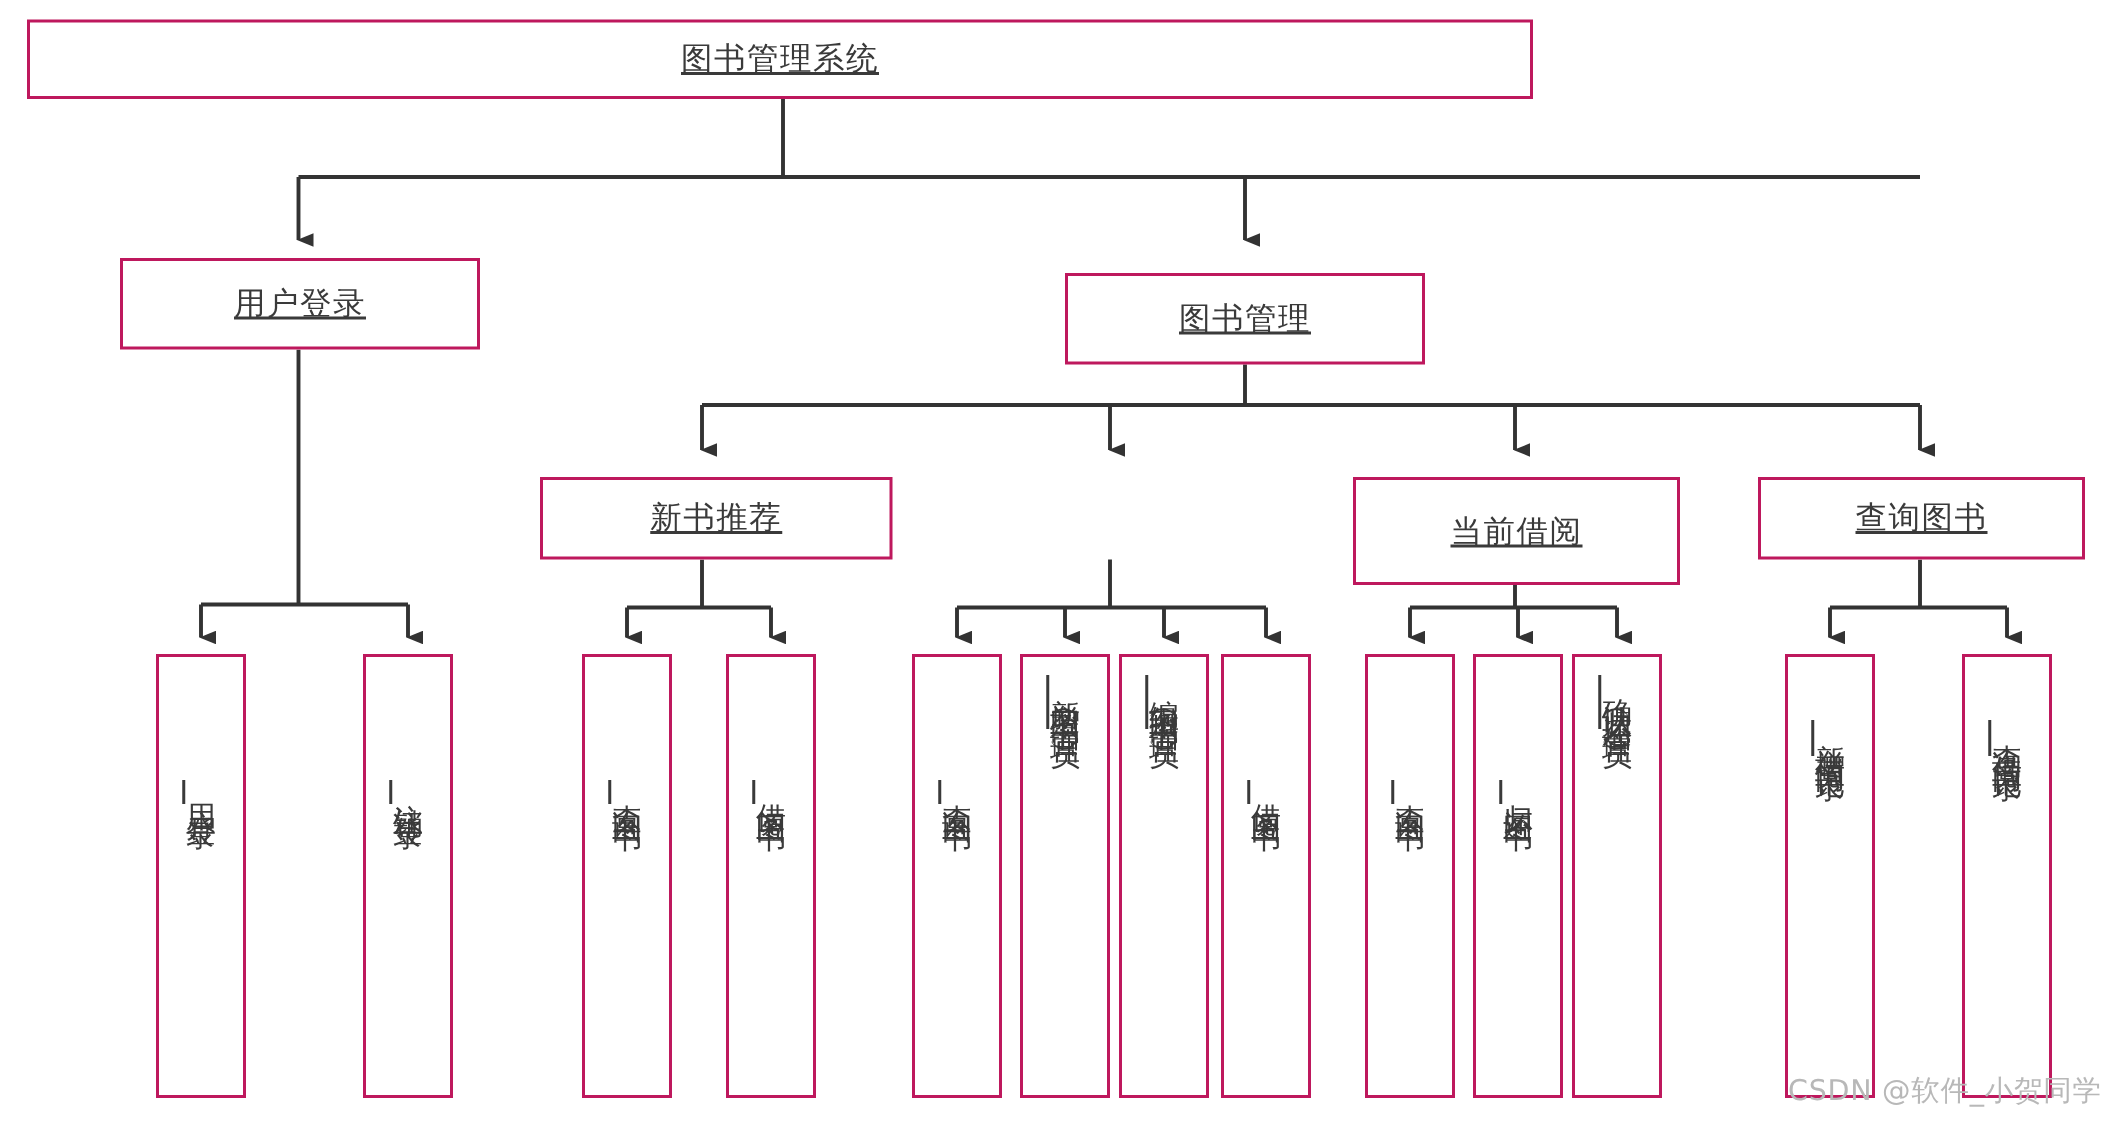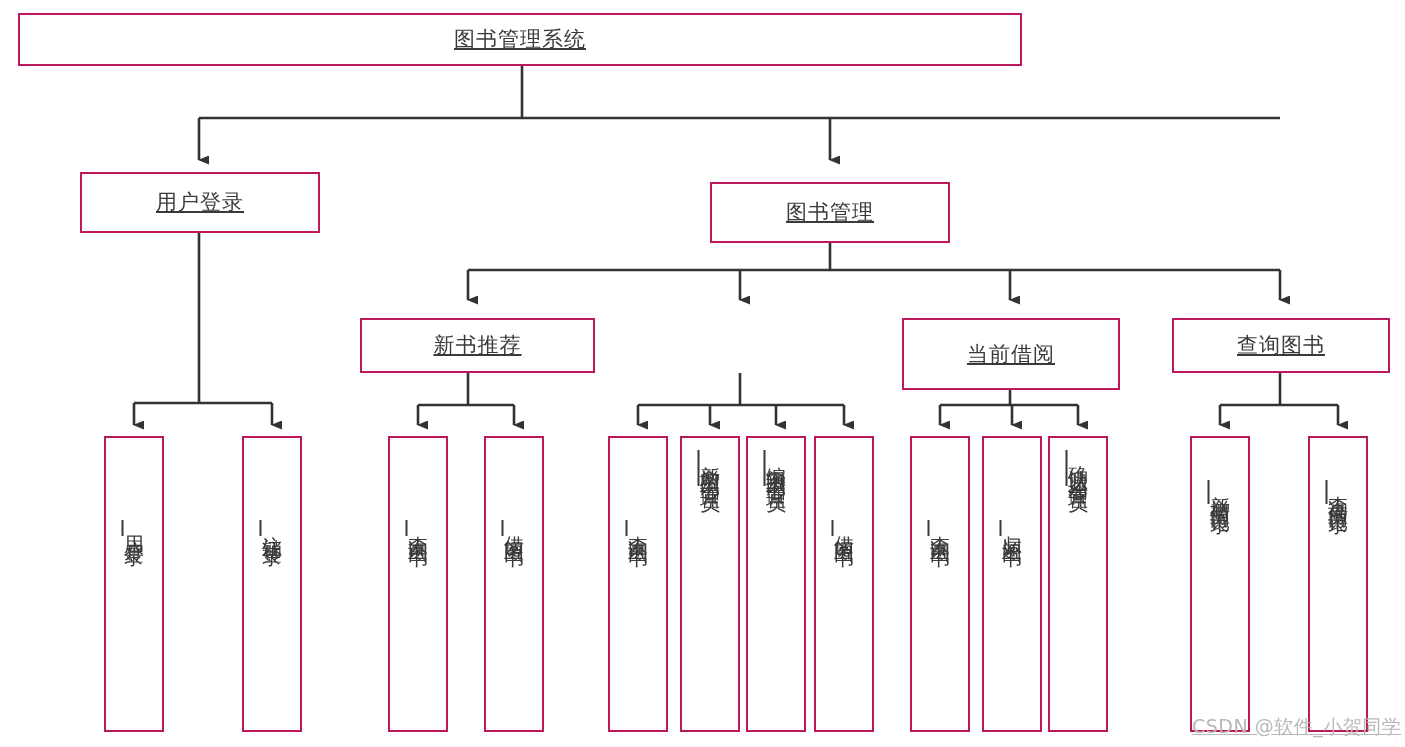--- a/index.html
+++ b/index.html
@@ -179,15 +179,15 @@
     <span class="label">确认归还（管理员）</span>
   </div>
 
   <div class="node vertical" style="left:1190px; top:436px; width:60px; height:296px; padding-top:42px;">
     <span class="label">新增借阅记录</span>
   </div>
   <div class="node vertical" style="left:1308px; top:436px; width:60px; height:296px; padding-top:42px;">
     <span class="label">查询借阅记录</span>
   </div>
 
-  <div class="watermark" style="left:1192px; top:714px;text-decoration:underline;">CSDN @软件_小贺同学</div>
+  <div class="watermark" style="left:1192px; top:714px;">CSDN @软件_小贺同学</div>
 
 </div>
 
 </body></html>

